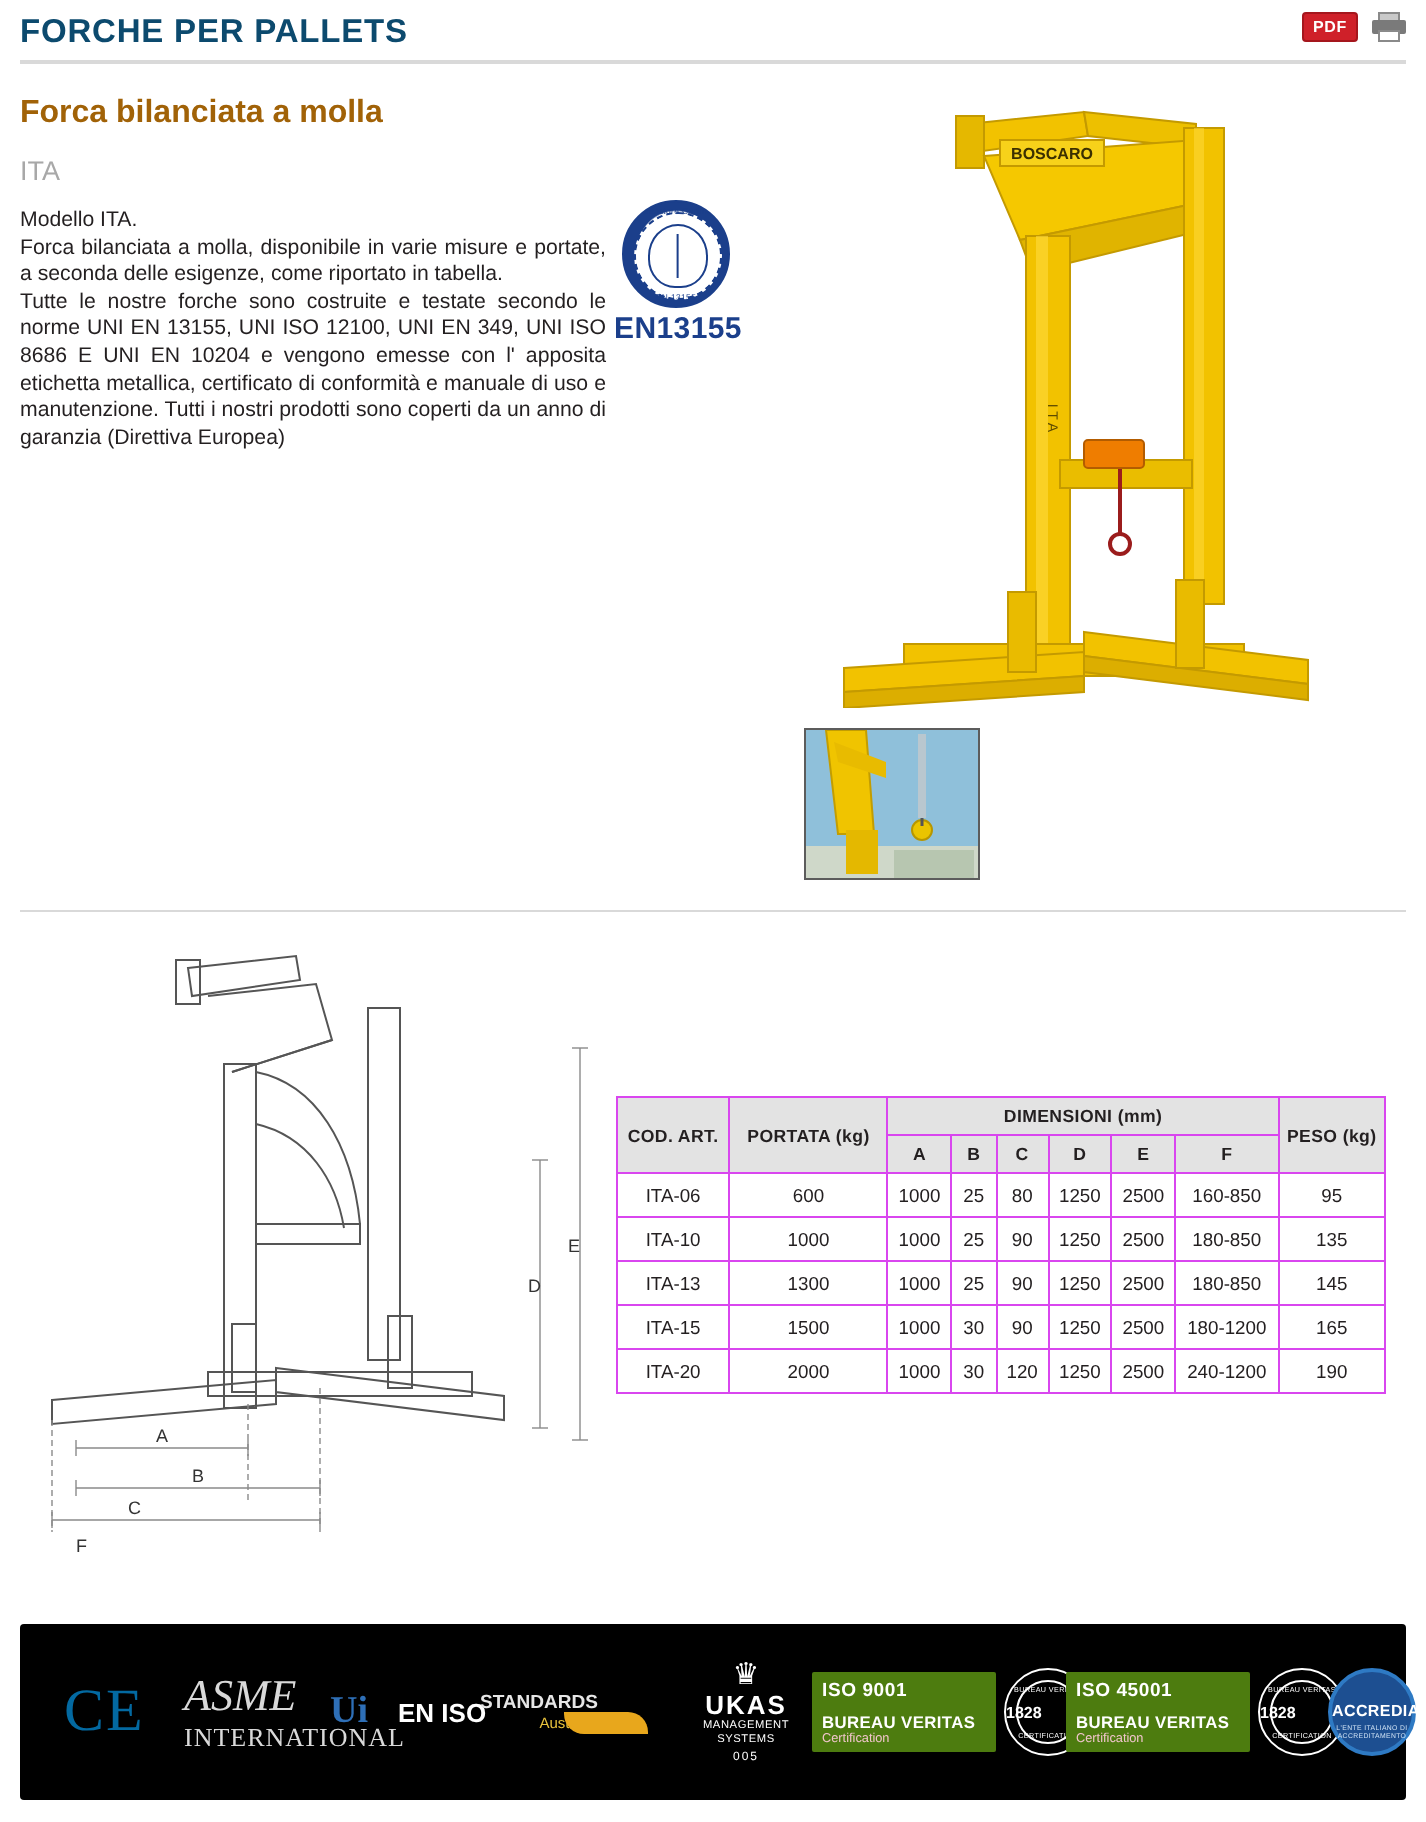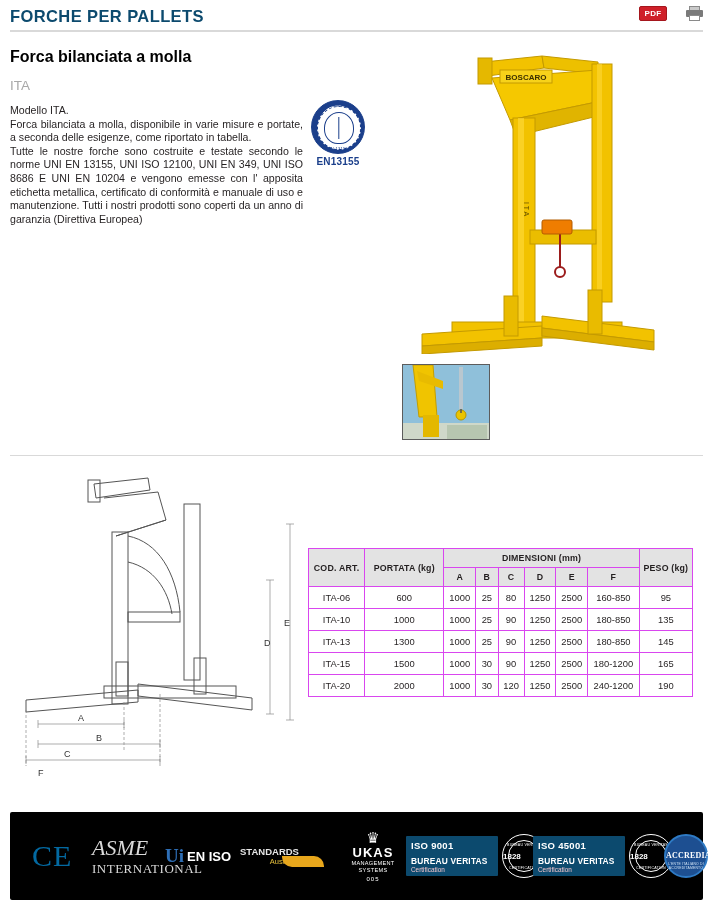--- a/index.html
+++ b/index.html
@@ -18,37 +18,37 @@
   }
   .header-title {
     font-size: 16.5px; font-weight: bold; letter-spacing: 0.4px;
     color: #0c4a6e; line-height: 20px;
   }
   .header-rule {
     position: absolute; left: 0; top: 24px; width: 693px; height: 2px;
     background: #d9d9d9;
   }
   .header-icons {
-    position: absolute; right: 0; top: 0; display: flex; align-items: center; gap: 19px;
+    position: absolute; right: 0; top: 0; display: flex; align-items: center; gap: 7px;
   }
   .pdf-badge {
     width: 28px; height: 15px; border-radius: 2px;
     background: #cf2029; color: #fff; font-size: 8px; font-weight: bold;
     display: flex; align-items: center; justify-content: center; letter-spacing: .3px;
     border: 1px solid #a5161d;
   }
   .printer-icon { width: 17px; height: 15px; position: relative; }
   .printer-icon .body { position: absolute; left: 0; top: 4px; width: 17px; height: 7px; background: #7a7a7a; border-radius: 1px;}
   .printer-icon .top { position: absolute; left: 3px; top: 0px; width: 11px; height: 5px; background: #c9c9c9; border: 1px solid #8a8a8a;}
   .printer-icon .paper { position: absolute; left: 3px; top: 9px; width: 11px; height: 6px; background: #fff; border: 1px solid #8a8a8a;}
 
   
   .prod-title {
     position: absolute; left: 10px; top: 48px;
-    font-size: 16px; font-weight: bold; color: #000000;
+    font-size: 16px; font-weight: bold; color: #a16207;
   }
   .prod-sub {
     position: absolute; left: 10px; top: 78px;
     font-size: 13.5px; color: #a8a8a8;
   }
   .desc {
     position: absolute; left: 10px; top: 104px; width: 293px;
     font-size: 10.6px; line-height: 13.6px; color: #231f20;
     text-align: justify;
   }
@@ -76,21 +76,21 @@
   }
   .en-seal .toptext {
     position: absolute; left: 0; top: 2px; width: 100%; text-align: center;
     font-size: 4.2px; color: #1b3f8b; letter-spacing: .2px;
   }
   .en-seal .bottext {
     position: absolute; left: 0; bottom: 2px; width: 100%; text-align: center;
     font-size: 4.2px; color: #1b3f8b; letter-spacing: .2px;
   }
   .en-label {
-    margin-top: 2px; font-size: 10px; font-weight: bold; color: #1b3f8b; letter-spacing: .2px;
+    margin-top: 2px; font-size: 15px; font-weight: bold; color: #1b3f8b; letter-spacing: .2px;
   }
 
   
   .hero { position: absolute; left: 392px; top: 34px; width: 300px; height: 320px; }
   .hero svg { display: block; }
 
   
   .thumb {
     position: absolute; left: 402px; top: 364px; width: 88px; height: 76px;
     border: 1px solid #5c5c5c; overflow: hidden; background: #8fbfd8;
@@ -135,36 +135,36 @@
   }
   .footer-inner {
     position: relative; width: 100%; height: 100%;
     display: flex; align-items: center;
   }
   .logo { position: absolute; top: 50%; transform: translateY(-50%); }
 
   .ce { left: 22px; color: #0369a1; font-size: 30px; font-family: "Liberation Serif", serif; letter-spacing: 1px; }
   .asme { left: 82px; color: #d9d9d9; font-family: "Liberation Serif", serif; font-size: 22px; font-style: italic; }
   .asme small { font-size: 13px; display: block; letter-spacing: .5px; font-style: normal; text-align: center; }
-  .uniso { left: 155px; color: #fff; font-size: 13px; font-weight: bold; display: flex; align-items: center; gap: 3px;}
+  .uniso { left: 155px; color: #fff; font-size: 13px; font-weight: bold; display: flex; align-items: center; gap: 15px;}
   .uniso .u { color: #2e6fb7; font-size: 19px; font-weight: bold; font-family: "Liberation Serif", serif;}
   .standards { left: 230px; color: #e6e6e6; font-size: 9.5px; font-weight: bold; }
   .standards .sub { color: #e8c23c; font-size: 7.5px; font-weight: normal; text-align: right; }
   .swoosh { position: absolute; left: 272px; top: 44px; width: 42px; height: 11px; background: #e8a71c; border-radius: 0 10px 0 10px;}
 
   .ukas { left: 330px; width: 66px; text-align: center; color: #fff; }
   .ukas .crown { font-size: 15px; line-height: 15px; color: #fff; }
   .ukas .name { font-size: 13px; font-weight: bold; letter-spacing: 1px; }
   .ukas .ms { font-size: 5.6px; line-height: 7px; letter-spacing: .3px; }
   .ukas .num { font-size: 6px; margin-top: 2px; letter-spacing: 1px;}
 
   .bv1 { left: 396px; }
   .bv2 { left: 523px; }
   .bvbox {
-    width: 92px; height: 40px; background: #0c4a6e; color: #fff; padding: 4px 5px;
+    width: 92px; height: 40px; background: #4d7c0f; color: #fff; padding: 4px 5px;
     border-radius: 1px;
   }
   .bvbox .iso { font-size: 9.5px; font-weight: bold; letter-spacing: .3px; }
   .bvbox .bvn { font-size: 8.4px; font-weight: bold; margin-top: 5px; letter-spacing: .2px;}
   .bvbox .cert { font-size: 6.4px; color: #f2c6cd; }
   .bvseal { position: absolute; top: 50%; transform: translateY(-50%); width: 44px; height: 44px; }
   .bvseal1 { left: 492px; }
   .bvseal2 { left: 619px; }
   .seal-circ {
     width: 44px; height: 44px; border-radius: 50%;
@@ -173,21 +173,21 @@
   .seal-circ .inner2 { position: absolute; left: 5px; top: 5px; right: 5px; bottom: 5px; border: 1px solid #fff; border-radius: 50%; }
   .seal-circ .yr { position: absolute; left: 0; right: 0; top: 17px; text-align: left; font-size: 8px; color: #fff; font-weight: bold;}
   .seal-circ .tt { position: absolute; left:0; right:0; top: 8px; text-align: center; font-size: 3.6px; color: #fff; letter-spacing: .2px;}
   .seal-circ .bt { position: absolute; left:0; right:0; bottom: 7px; text-align: center; font-size: 3.6px; color: #fff; letter-spacing: .2px;}
 
   .accredia { left: 652px; width: 48px; text-align: center; }
   .acc-circ {
     width: 44px; height: 44px; border-radius: 50%;
     background: #1d4f91; border: 2px solid #2e7ac4; position: relative; margin: 0 auto;
   }
-  .acc-circ .txt { position: absolute; left: 0; right: 0; top: 15px; text-align: center; color: #fff; font-size: 8px; font-weight: bold; letter-spacing: .2px; font-family: Liberation Serif, serif;}
+  .acc-circ .txt { position: absolute; left: 0; right: 0; top: 15px; text-align: center; color: #fff; font-size: 8px; font-weight: bold; letter-spacing: .2px;}
   .acc-circ .sm { position: absolute; left: 0; right: 0; bottom: 6px; text-align: center; color: #cfe2f5; font-size: 3.4px; letter-spacing: .2px;}
 </style>
 </head>
 <body>
 
 <div class="page">
 
   <div class="header">
     <div class="header-title">FORCHE PER PALLETS</div>
     <div class="header-rule"></div>

